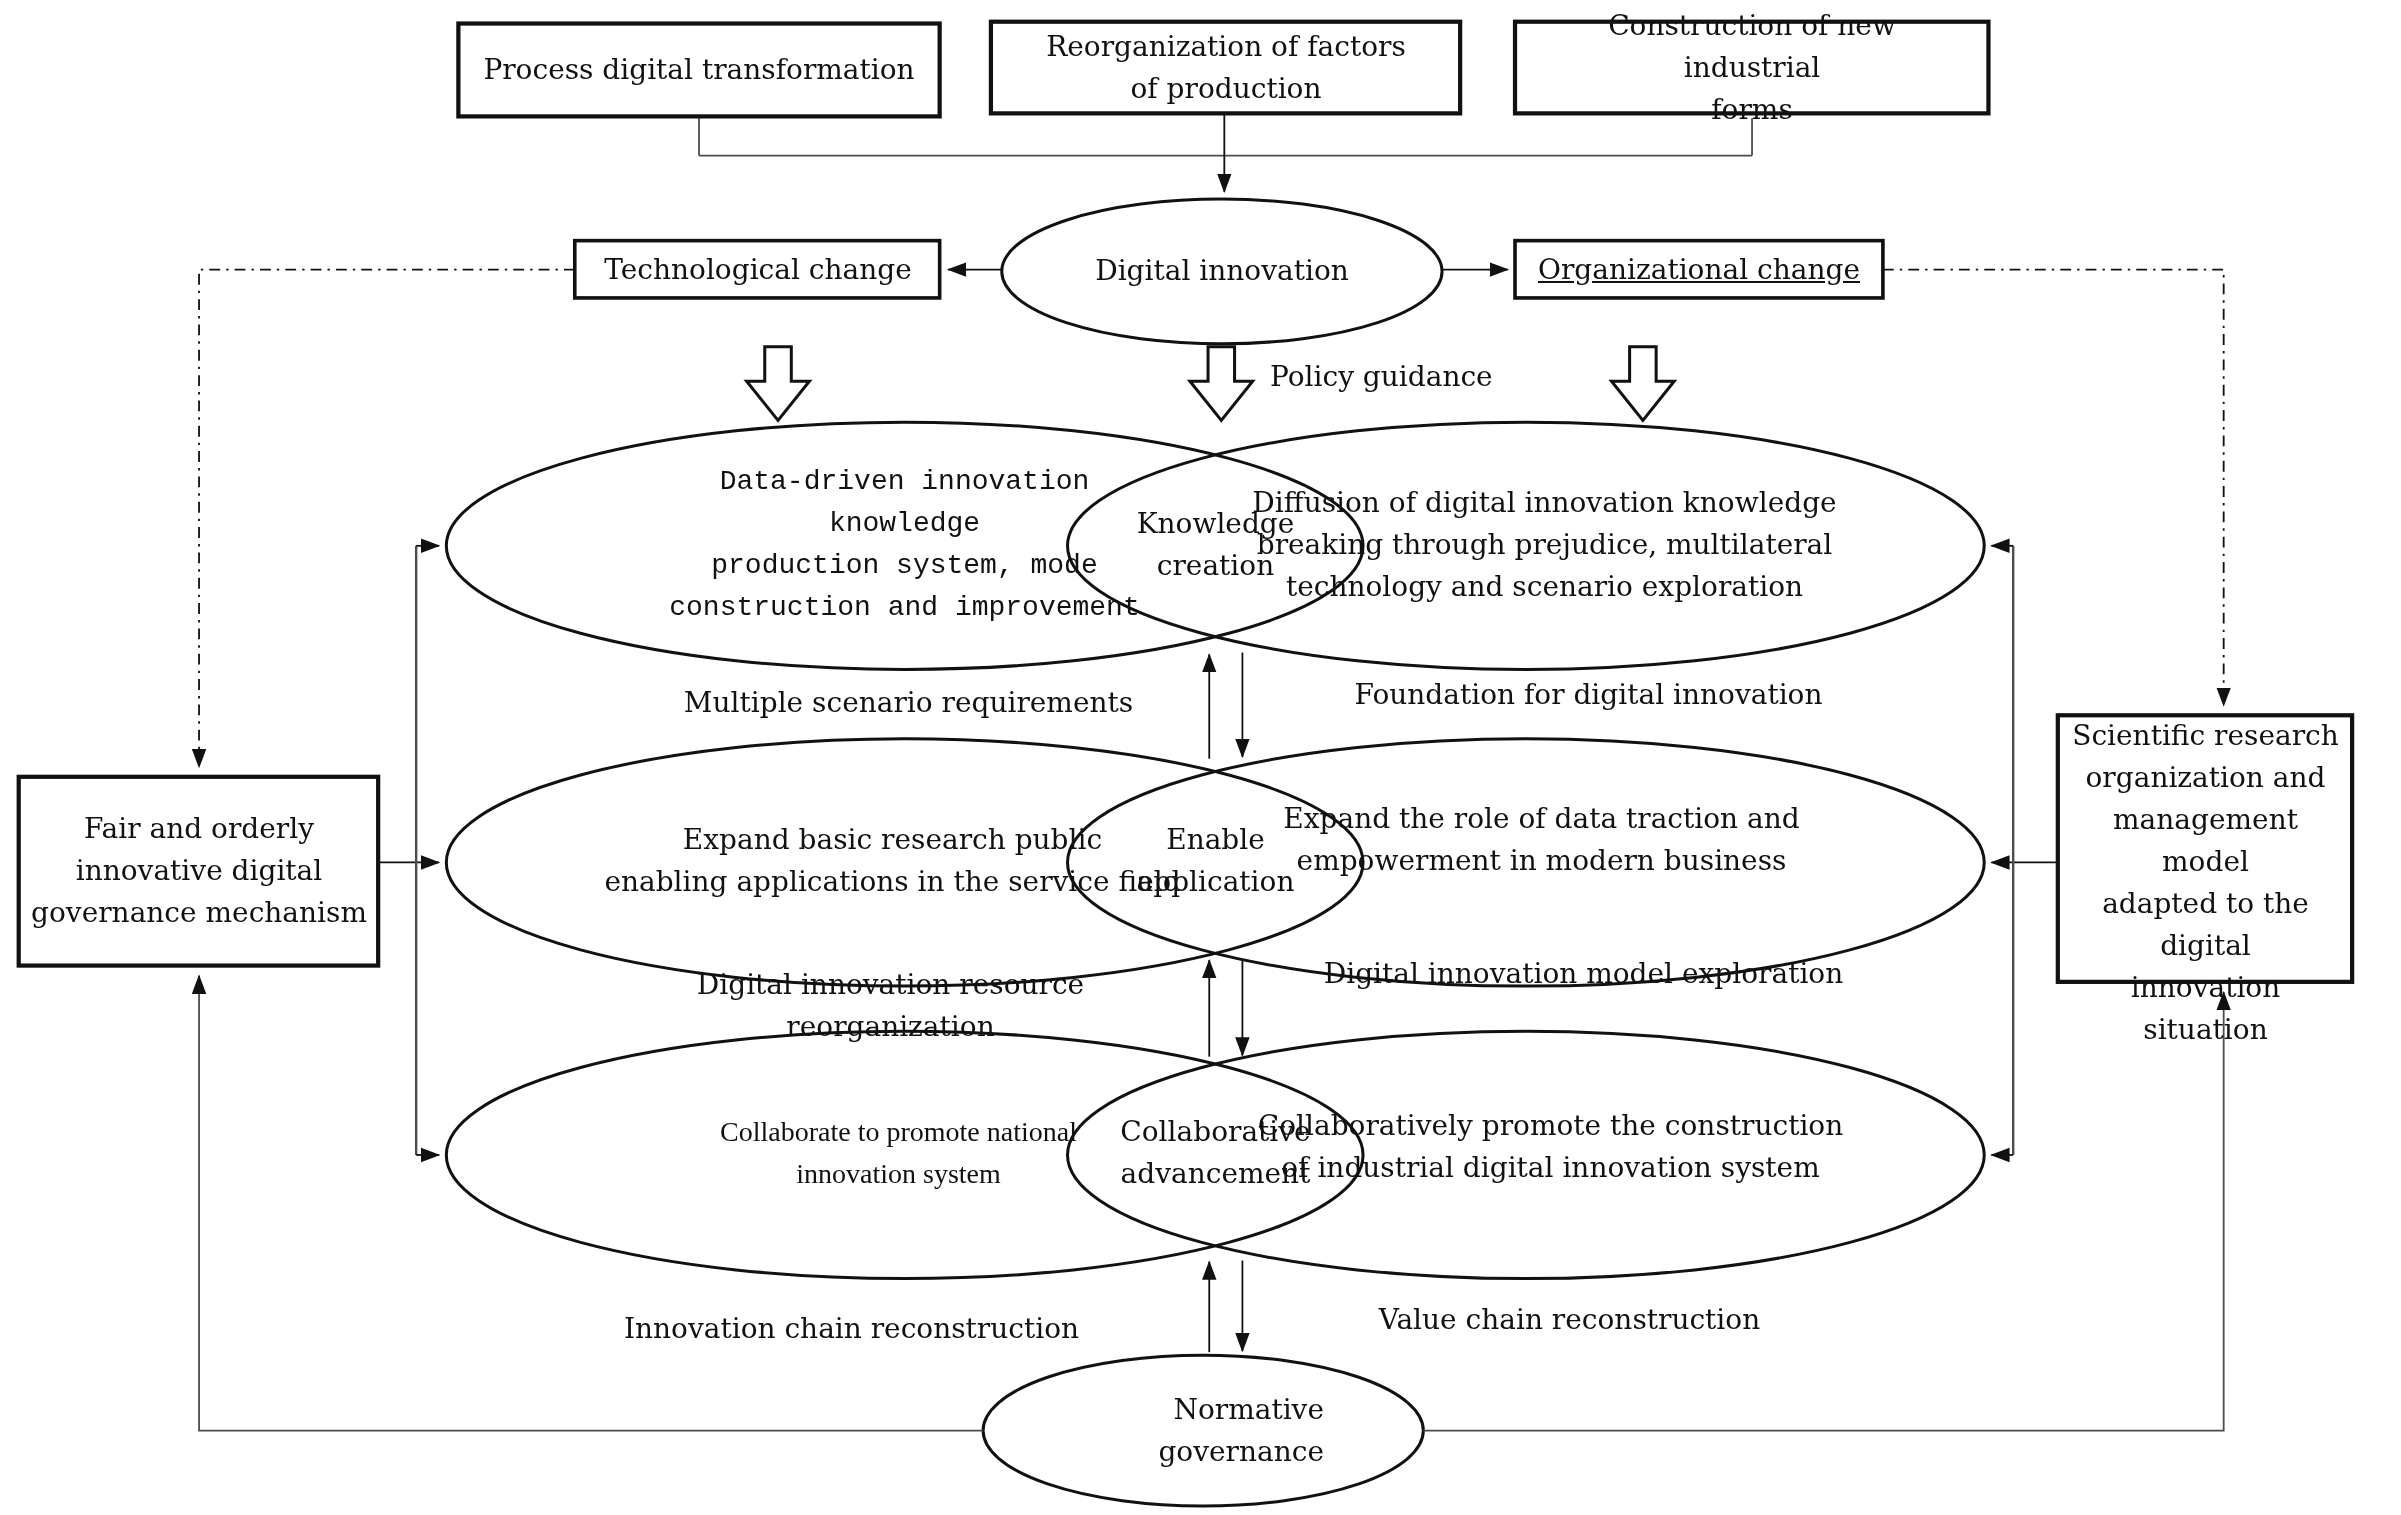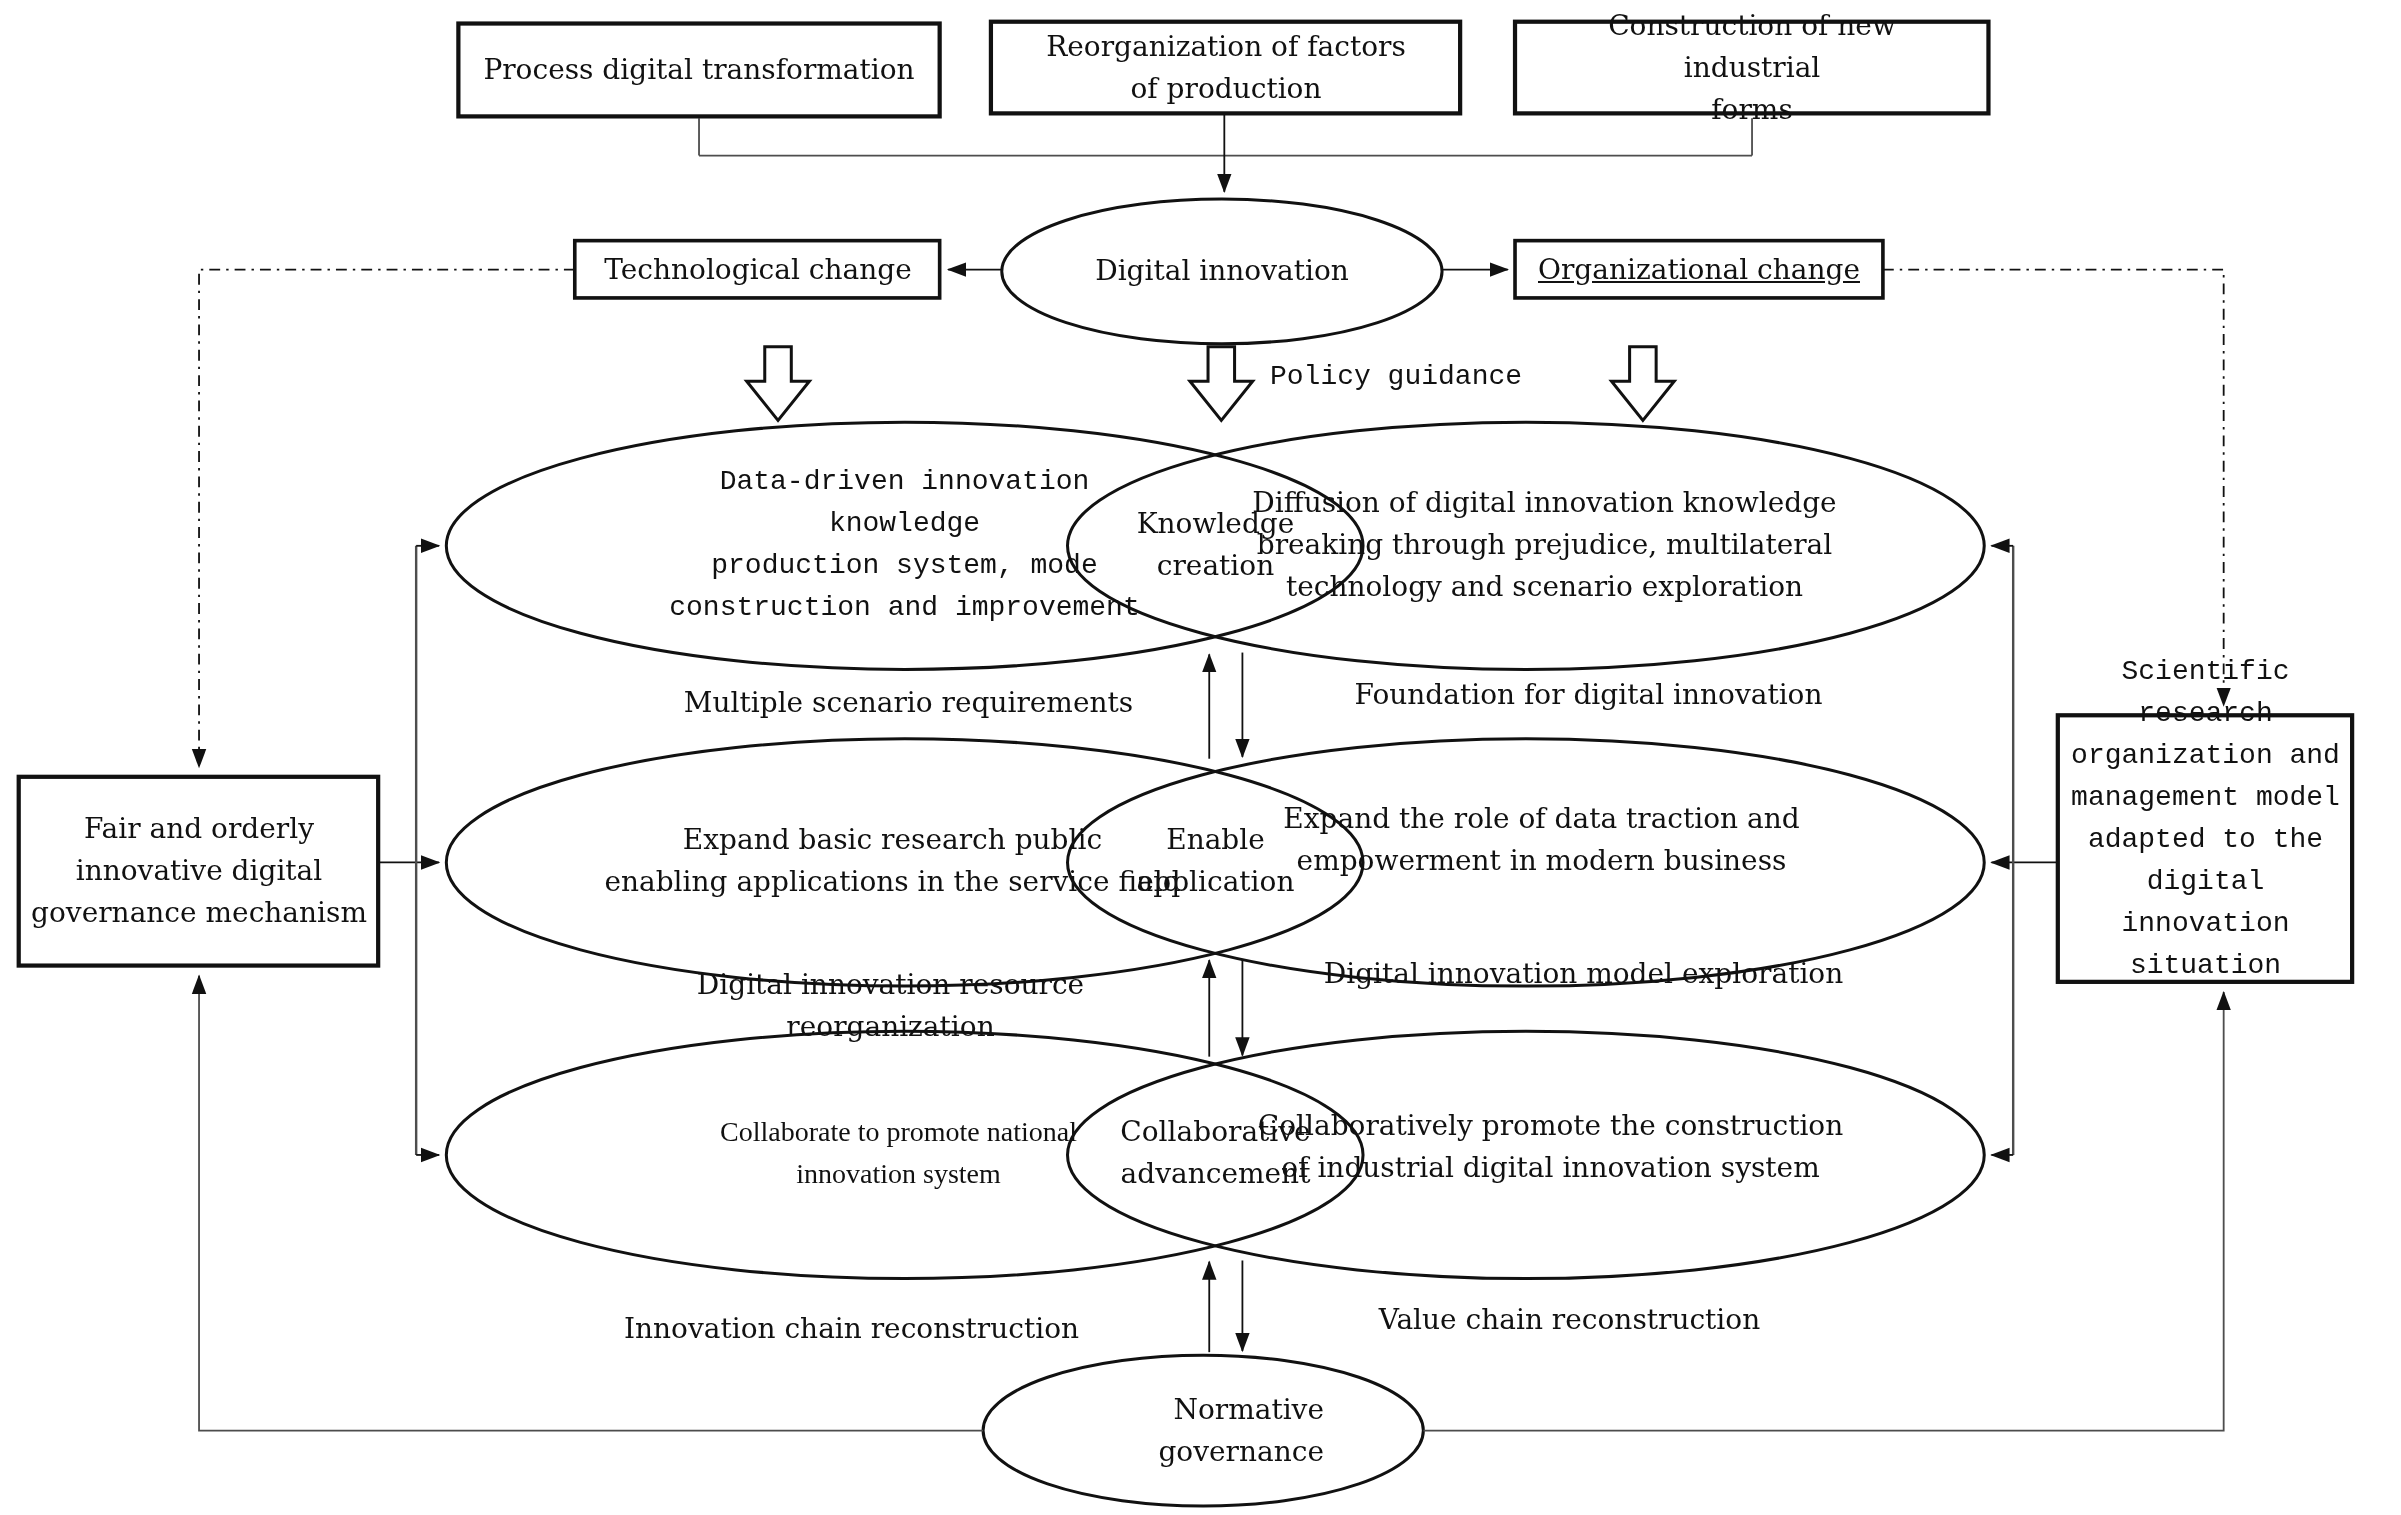--- a/index.html
+++ b/index.html
@@ -14,21 +14,21 @@
   .stage svg{position:absolute;left:0;top:0;}
   .lbl{
     position:absolute;
     text-align:center;
     white-space:pre-line;
     line-height:1.5;
     font-size:28px;
     color:#111;
     transform:translateY(-50%);
   }
-  .lbl.left-align{text-align:left;font-family:Liberation Mono, monospace;}
+  .lbl.left-align{text-align:left;}
 </style>
 </head>
 <body>
 
 <div class="stage">
 
   <svg width="2401" height="1515" viewBox="0 0 3981 2512">
     <defs>
       <marker id="ah" markerUnits="userSpaceOnUse" markerWidth="40" markerHeight="30" refX="30" refY="14" orient="auto">
         <path d="M0,2 L32,14 L0,26 Z" fill="#111"></path>
@@ -128,21 +128,21 @@
   <div class="lbl" style="left:1113px;top:1153px;width:205px;">Collaborative
 advancement</div>
   <div class="lbl" style="left:1249px;top:1147px;width:603px;">Collaboratively promote the construction
 of industrial digital innovation system</div>
   <div class="lbl" style="left:610px;top:1329px;width:483px;">Innovation chain reconstruction</div>
   <div class="lbl" style="left:1328px;top:1320px;width:483px;">Value chain reconstruction</div>
 
   <div class="lbl" style="left:30px;top:871px;width:338px;">Fair and orderly
 innovative digital
 governance mechanism</div>
-  <div class="lbl" style="left:2067px;top:819px;width:277px;font-family:Liberation Mono, monospace;">Scientific research
+  <div class="lbl" style="left:2067px;top:883px;width:277px;">Scientific research
 organization and
 management model
 adapted to the digital
 innovation situation</div>
   <div class="lbl" style="left:1083px;top:1431px;width:241px;text-align:right;">Normative
 governance</div>
 
 </div>
 
 

